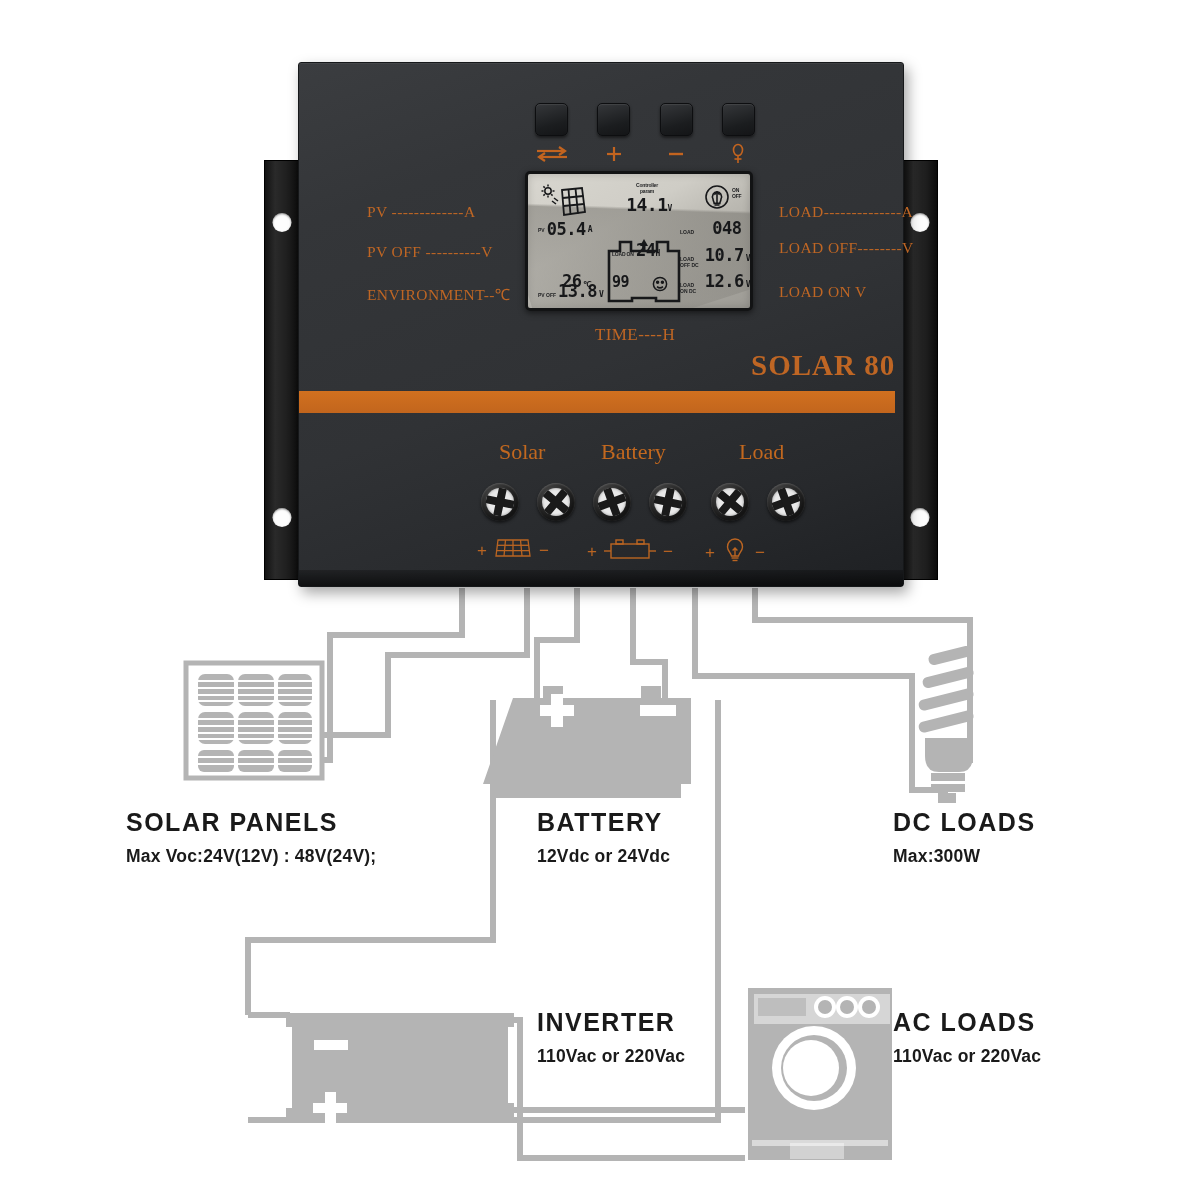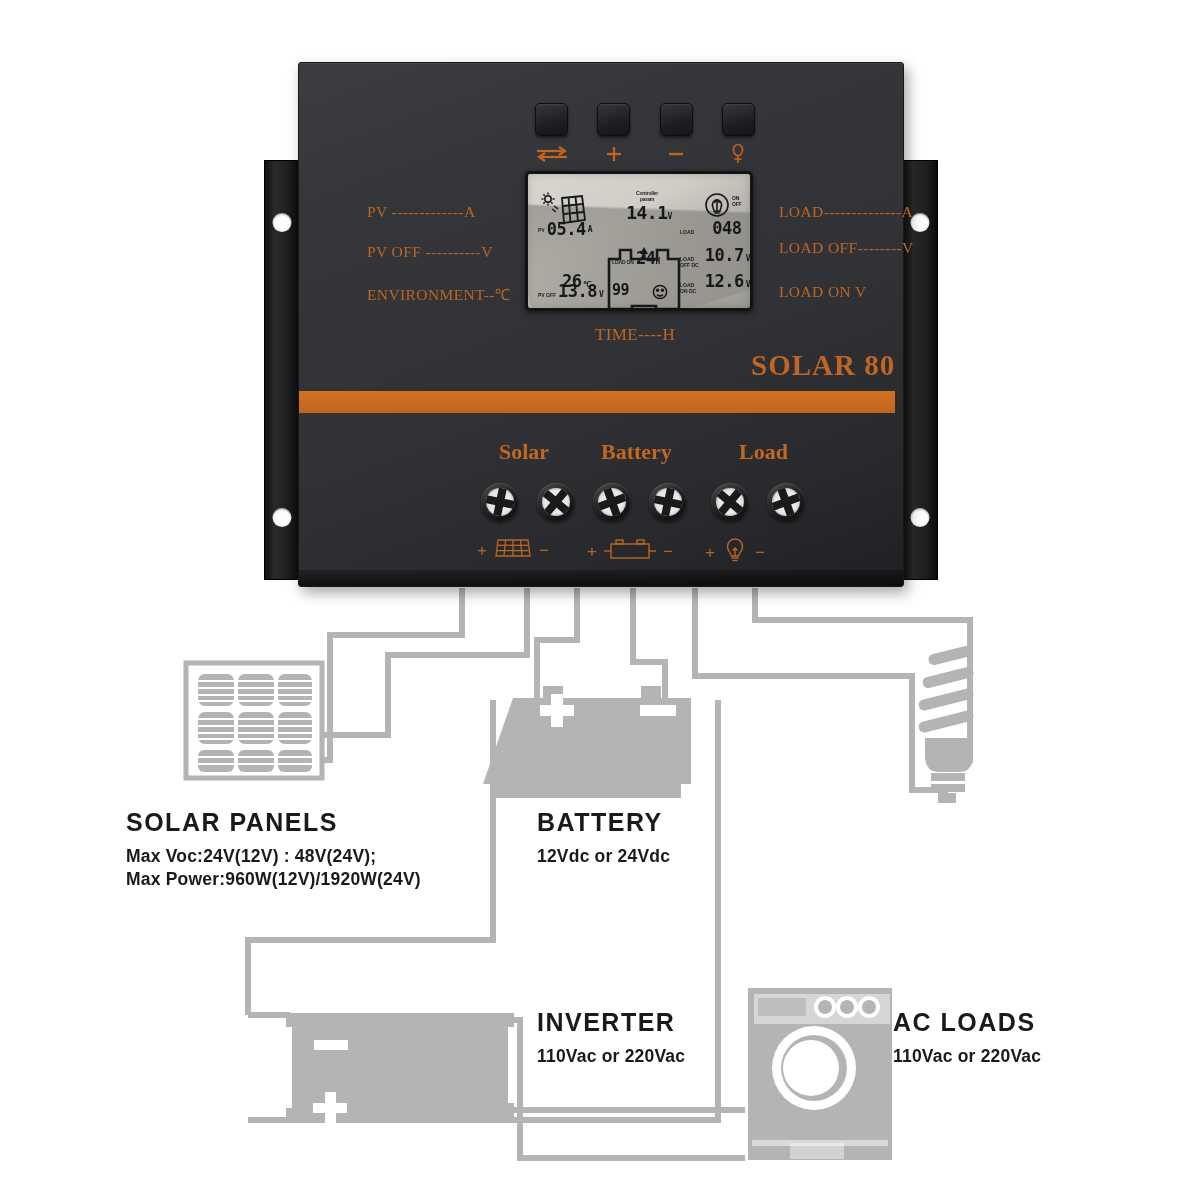--- a/index.html
+++ b/index.html
@@ -64,21 +64,21 @@
   }
   #lcd-screen::before{
     content:""; position:absolute; right:-12%; top:-42%; width:120%; height:150%;
     background: linear-gradient(200deg, rgba(255,255,255,0) 46%, rgba(120,118,112,.55) 47%, rgba(150,148,142,.30) 100%);
     transform: rotate(-18deg);
     pointer-events:none;
   }
   .lcd-seg { font-family: "DejaVu Sans Mono", monospace; font-weight: bold; color: #17181a; line-height: 1; letter-spacing: -0.5px; }
   .lcd-small { font-family: "Liberation Sans", sans-serif; font-size: 5px; color: #1d1e20; font-weight: bold; letter-spacing: -.2px; }
   .lcd-unit { font-size: 8px; font-weight: bold; }
-  .lcd-abs { position: absolute; margin-top: 8px; }
+  .lcd-abs { position: absolute; }
 
   #lcd-pv-icon      { left: 12px;  top: 10px; }
   #lcd-ctrl-label   { left: 92px;  top: 9px;  width: 54px; text-align: center; line-height: 1.15; }
   #lcd-ctrl-value   { left: 92px;  top: 22px; width: 58px; text-align: center; font-size: 18px; }
   #lcd-load-icon    { left: 176px; top: 10px; }
   #lcd-onoff        { left: 204px; top: 13px; line-height: 1.25; }
 
   #lcd-pv-amp       { left: 10px;  top: 47px; align-items: center; }
   #lcd-pv-off       { left: 10px;  top: 73px; margin-top: 36px; }
   #lcd-env          { left: 34px;  top: 99px; }
@@ -105,21 +105,21 @@
   #silk-loadoff   { left: 480px; top: 176px; }
   #silk-loadon    { left: 480px; top: 220px; }
   #silk-time      { left: 296px; top: 262px; font-size: 17px; }
   #silk-model     { left: 452px; top: 286px; font-size: 29px; font-weight: bold; letter-spacing: 1px; }
 
   #orange-stripe {
     position: absolute; left: 0px; top: 328px; width: 596px; height: 22px;
     background: linear-gradient(180deg,#d1701f,#c2651d);
   }
 
-  .term-title { position: absolute; font-family: "Liberation Serif", serif; color: #c2681f; font-size: 22px; font-weight: bold; }
+  .term-title { position: absolute; font-family: "Liberation Serif", serif; color: #c2681f; font-size: 22px; }
   #term-solar   { left: 200px; top: 376px; }
   #term-battery { left: 302px; top: 376px; }
   #term-load    { left: 440px; top: 376px; }
 
   #screw-row { position: absolute; left: 0px; top: 420px; width: 596px; height: 46px; }
   .screw {
     position: absolute; top: 0; width: 38px; height: 38px; border-radius: 50%;
     background: radial-gradient(circle at 36% 30%, #4a4a4a, #141414 70%);
     box-shadow: inset 0 1px 2px rgba(255,255,255,.2), 0 2px 3px rgba(0,0,0,.55);
   }
@@ -544,28 +544,31 @@
           <span>−</span>
         </div>
       </div>
 
     </div>
   </div>
 
   <div class="dgm-label dgm-block" id="label-solar">
     <div class="dgm-title">SOLAR  PANELS</div>
     <div class="dgm-sub">Max  Voc:24V(12V) : 48V(24V);</div>
-    <div class="dgm-sub">Max  Power:960W(12V)/1920W(24V)</div>
   </div>
 
   <div class="dgm-label dgm-block" id="label-battery">
     <div class="dgm-title">BATTERY</div>
     <div class="dgm-sub">12Vdc  or  24Vdc</div>
   </div>
 
+  <div class="dgm-label dgm-block" id="label-dc">
+    <div class="dgm-title">DC  LOADS</div>
+    <div class="dgm-sub">Max:300W</div>
+  </div>
 
   <div class="dgm-label dgm-block" id="label-inverter">
     <div class="dgm-title">INVERTER</div>
     <div class="dgm-sub">110Vac  or  220Vac</div>
   </div>
 
   <div class="dgm-label dgm-block" id="label-ac">
     <div class="dgm-title">AC  LOADS</div>
     <div class="dgm-sub">110Vac  or  220Vac</div>
   </div>

